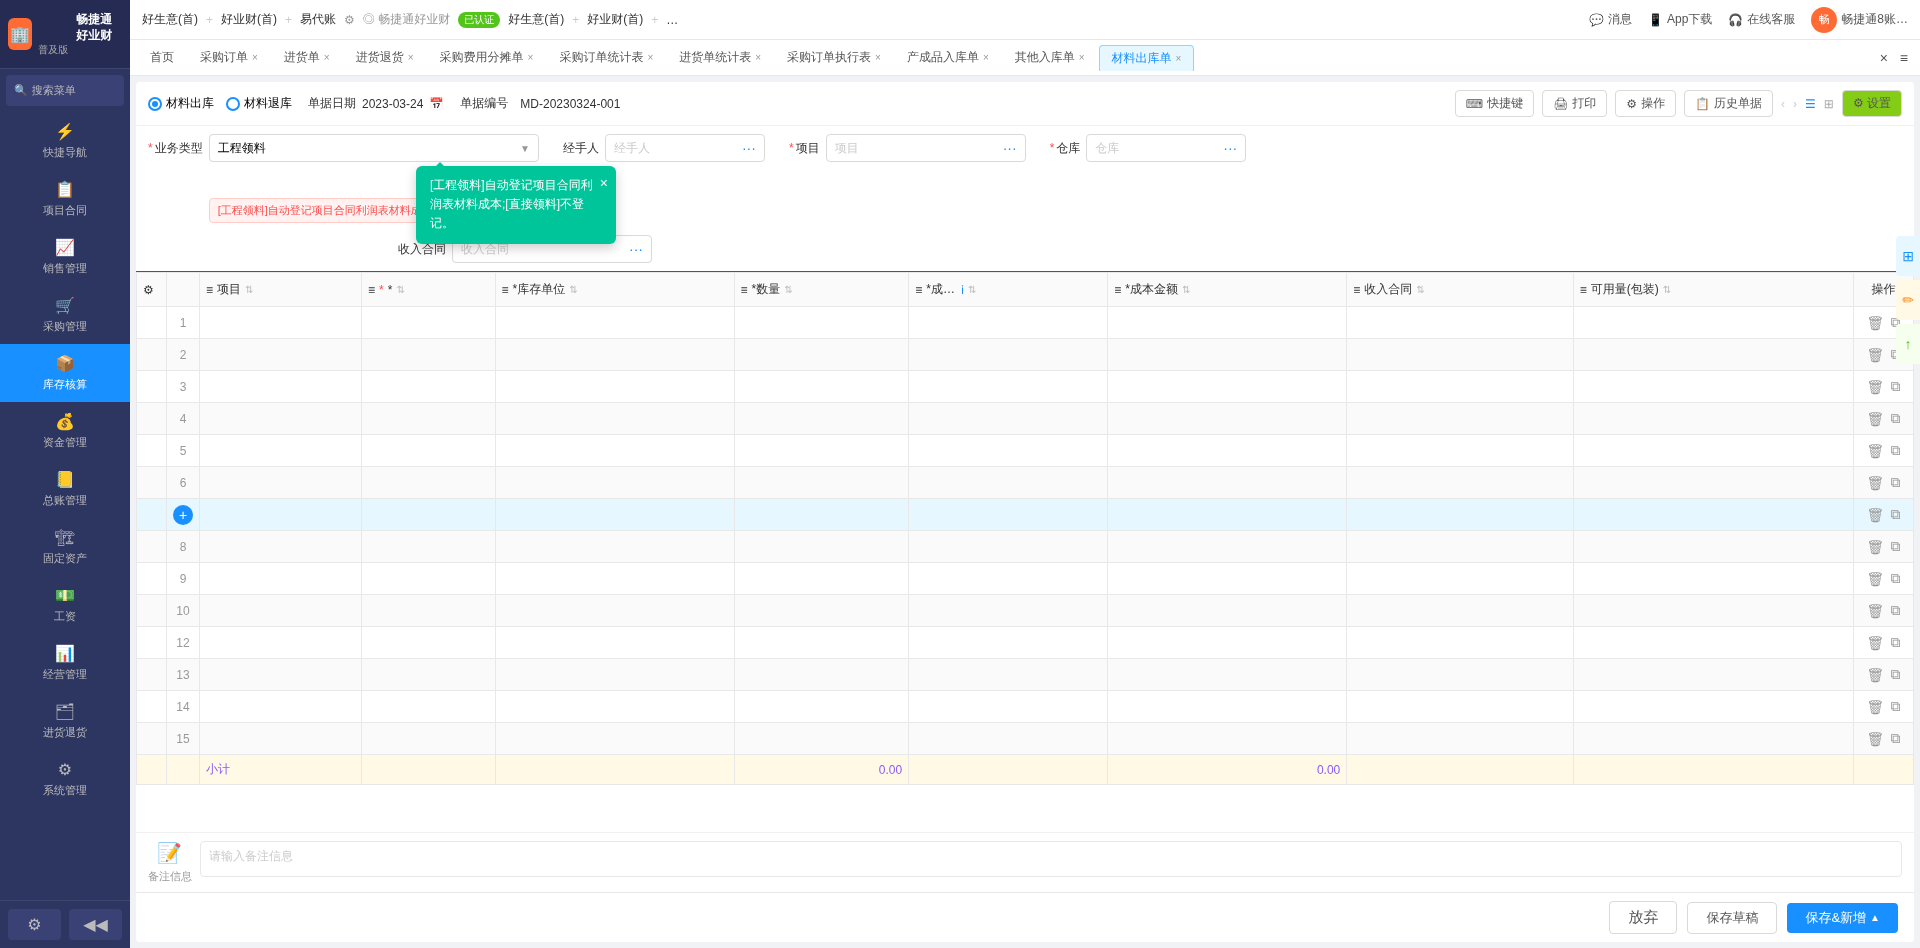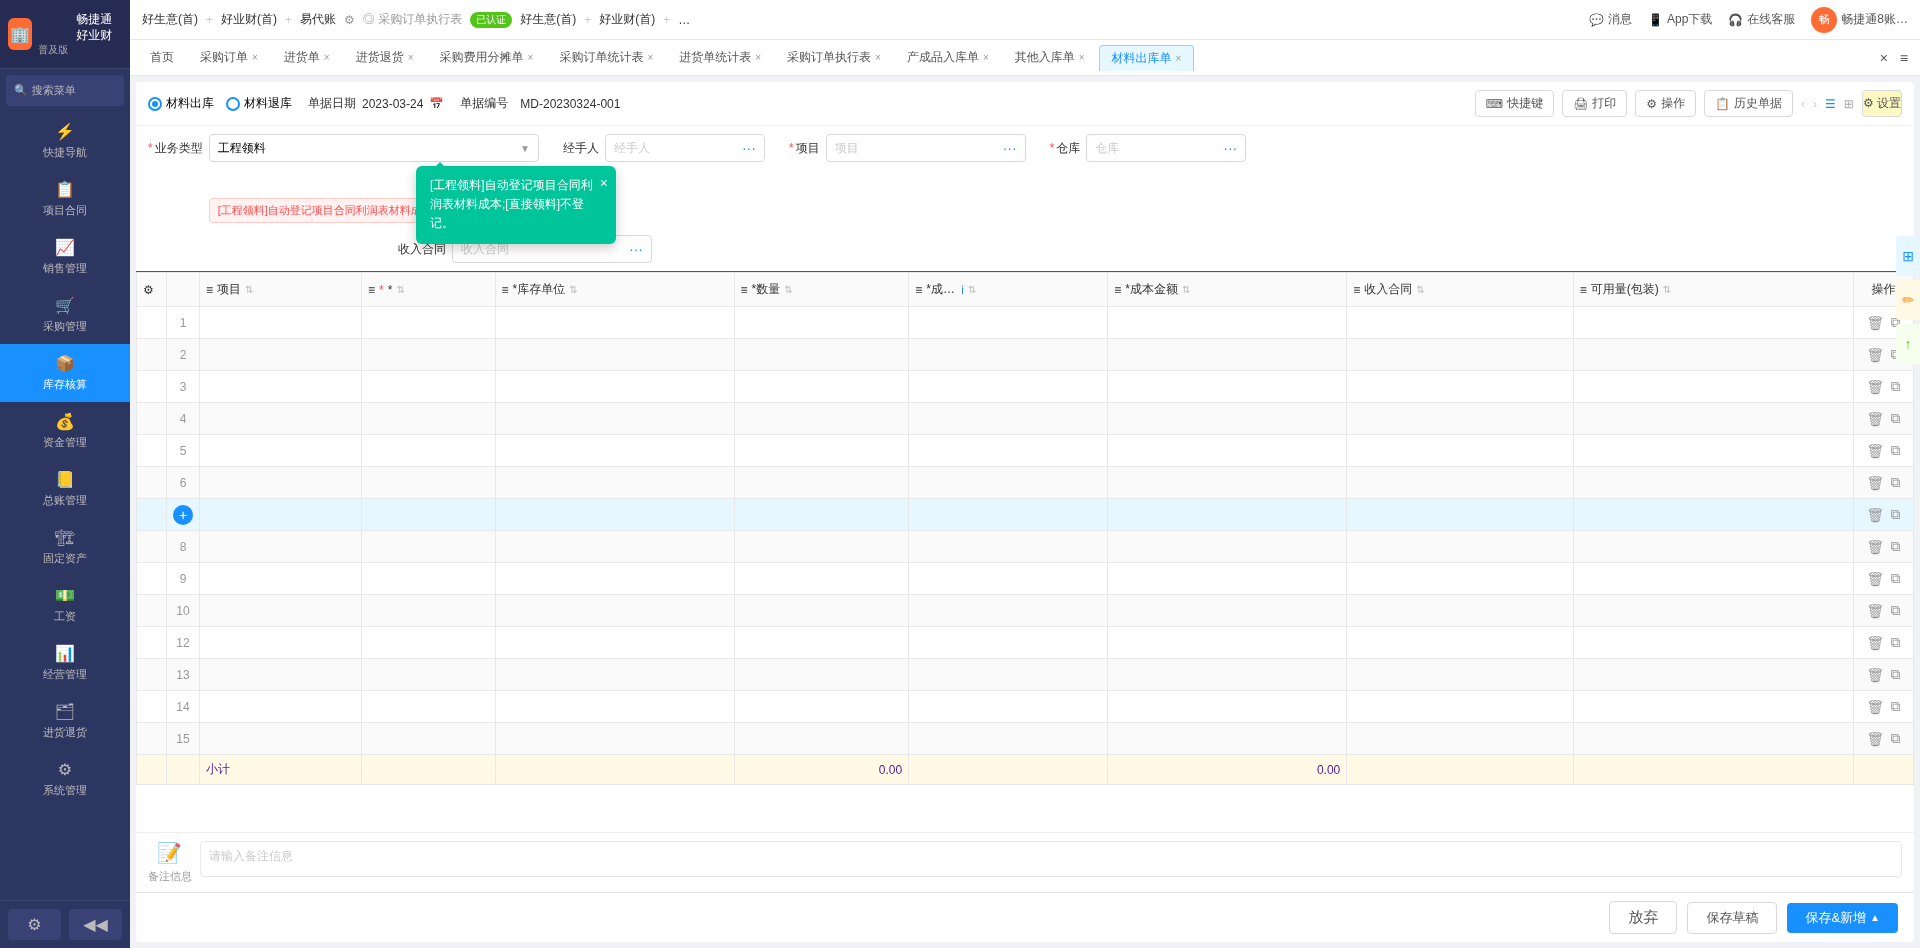--- a/index.html
+++ b/index.html
@@ -3,21 +3,21 @@
   <meta charset="utf-8">
   <style>
     * { margin: 0; padding: 0; box-sizing: border-box; }
     body { font-family: 'Microsoft YaHei', Arial, sans-serif; font-size: 12px; background: #f0f2f5; width: 1920px; height: 948px; overflow: hidden; display: flex; }
 
     
     .sidebar { width: 130px; background: #2d3561; height: 100vh; display: flex; flex-direction: column; color: #fff; flex-shrink: 0; }
     .sidebar-logo { padding: 12px 8px; background: #252b52; display: flex; align-items: center; gap: 6px; border-bottom: 1px solid #3d4570; }
     .sidebar-logo-icon { width: 32px; height: 32px; background: #ff6b35; border-radius: 6px; display: flex; align-items: center; justify-content: center; font-size: 16px; }
     .sidebar-logo-text { font-size: 11px; color: #ccc; line-height: 1.3; }
-    .sidebar-logo-text .brand { color: #fff; font-weight: normal; font-size: 12px; margin-left: 38px; }
+    .sidebar-logo-text .brand { color: #fff; font-weight: bold; font-size: 12px; margin-left: 38px; }
     .sidebar-logo-text .edition { color: #aaa; font-size: 10px; }
     .sidebar-search { padding: 8px; background: #3a4175; margin: 6px; border-radius: 4px; display: flex; align-items: center; gap: 4px; cursor: pointer; }
     .sidebar-search span { font-size: 11px; color: #bbb; }
     .sidebar-nav-item { padding: 10px 8px; display: flex; flex-direction: column; align-items: center; gap: 4px; cursor: pointer; color: #bbb; font-size: 11px; transition: background 0.2s; }
     .sidebar-nav-item.active { background: #1890ff; color: #fff; }
     .sidebar-nav-item .nav-icon { font-size: 16px; }
     .sidebar-bottom { margin-top: auto; padding: 8px; display: flex; gap: 8px; border-top: 1px solid #3d4570; }
     .sidebar-bottom-btn { flex: 1; padding: 6px; background: #3a4175; border-radius: 4px; display: flex; align-items: center; justify-content: center; cursor: pointer; color: #bbb; font-size: 16px; }
 
     
@@ -48,21 +48,21 @@
     .radio-group { display: flex; gap: 12px; align-items: center; }
     .radio-item { display: flex; align-items: center; gap: 4px; cursor: pointer; }
     .radio-dot { width: 14px; height: 14px; border-radius: 50%; border: 2px solid #1890ff; display: flex; align-items: center; justify-content: center; }
     .radio-dot.checked::after { content: ''; width: 6px; height: 6px; border-radius: 50%; background: #1890ff; }
     .date-field { display: flex; align-items: center; gap: 6px; color: #333; font-size: 12px; }
     .date-value { color: #333; font-weight: 500; }
     .calendar-icon { color: #1890ff; cursor: pointer; }
     .singlenum-field { display: flex; align-items: center; gap: 12px; color: #333; font-size: 12px; }
     .toolbar-right { margin-left: auto; display: flex; gap: 8px; align-items: center; }
     .toolbar-btn { padding: 4px 10px; border: 1px solid #d9d9d9; border-radius: 4px; font-size: 12px; cursor: pointer; background: #fff; color: #555; display: flex; align-items: center; gap: 4px; }
-    .settings-btn { padding: 4px 0; border: 1px solid #d9d9d9; border-radius: 4px; font-size: 12px; cursor: pointer; background: #fef9c3; color: #555; }
+    .settings-btn { padding: 4px 10px; border: 1px solid #d9d9d9; border-radius: 4px; font-size: 12px; cursor: pointer; background: #84cc16; color: #555; }
 
     
     .form-fields { padding: 8px 12px; display: flex; flex-wrap: wrap; gap: 8px 24px; flex-shrink: 0; border-bottom: 1px solid #0f766e; }
     .field-group { display: flex; align-items: flex-start; gap: 6px; position: relative; }
     .field-label { color: #333; font-size: 12px; white-space: nowrap; padding-top: 6px; }
     .field-label.required::before { content: '*'; color: #ff4d4f; margin-right: 2px; }
     .field-input { border: 1px solid #d9d9d9; border-radius: 4px; padding: 4px 8px; font-size: 12px; min-width: 160px; height: 28px; display: flex; align-items: center; position: relative; cursor: pointer; background: #fff; }
     .field-input .select-arrow { margin-left: auto; color: #999; font-size: 10px; }
     .field-input .dots { color: #1890ff; font-size: 14px; margin-left: auto; cursor: pointer; }
     .field-error { background: #fff2f0; border: 1px solid #ffccc7; border-radius: 4px; padding: 4px 8px; font-size: 11px; color: #ff4d4f; margin-top: 2px; }
@@ -78,21 +78,21 @@
     .table-container { flex: 1; overflow: auto; position: relative; }
     .data-table { width: 100%; border-collapse: collapse; font-size: 12px; }
     .data-table thead { background: #fafafa; position: sticky; top: 0; z-index: 10; }
     .data-table thead th { padding: 8px 6px; border: 1px solid #e8e8e8; color: #333; font-weight: 500; white-space: nowrap; text-align: left; }
     .data-table tbody tr { height: 32px; }
     .data-table tbody tr:nth-child(even) { background: #fafafa; }
     .data-table tbody tr.active-row { background: #e6f7ff; }
     .data-table tbody td { border: 1px solid #e8e8e8; padding: 4px 6px; color: #333; }
     .data-table tbody td.row-num { color: #999; text-align: center; width: 30px; }
     .data-table tfoot tr { background: #fff9e6; }
-    .data-table tfoot td { border: 1px solid #e8e8e8; padding: 6px; font-weight: 500; color: #4c1d95; }
+    .data-table tfoot td { border: 1px solid #e8e8e8; padding: 6px; font-weight: 500; color: #8b5cf6; }
     .add-row-btn { display: inline-flex; align-items: center; justify-content: center; width: 20px; height: 20px; border-radius: 50%; background: #1890ff; color: #fff; font-size: 14px; cursor: pointer; }
     .action-icons { display: flex; gap: 6px; align-items: center; justify-content: center; }
     .action-icon { cursor: pointer; color: #999; font-size: 14px; }
     .settings-col { width: 30px; text-align: center; }
     .th-sort { display: flex; align-items: center; gap: 4px; }
     .th-sort .sort-icon { color: #bbb; font-size: 10px; }
     .info-icon { color: #1890ff; font-size: 12px; margin-left: 2px; cursor: pointer; }
 
     
     .notes-area { border-top: 1px solid #f0f0f0; padding: 8px 12px; display: flex; align-items: flex-start; gap: 8px; flex-shrink: 0; background: #fff; }
@@ -184,21 +184,21 @@
 
 <div class="main">
 
   <div class="topbar">
     <span class="topbar-link">好生意(首)</span>
     <span class="topbar-sep">+</span>
     <span class="topbar-link">好业财(首)</span>
     <span class="topbar-sep">+</span>
     <span class="topbar-link">易代账</span>
     <span class="topbar-link" style="color:#999;">⚙</span>
-    <span class="topbar-link" style="color:#999;">◎ 采购订单执行表</span>
+    <span class="topbar-link" style="color:#999;">◎ 畅捷通好业财</span>
     <span class="verified-badge">已认证</span>
     <span class="topbar-link">好生意(首)</span>
     <span class="topbar-sep">+</span>
     <span class="topbar-link">好业财(首)</span>
     <span class="topbar-sep">+</span>
     <span class="topbar-link">…</span>
     <div class="topbar-right">
       <div class="topbar-right-item">
         <span>💬</span>
         <span>消息</span>

